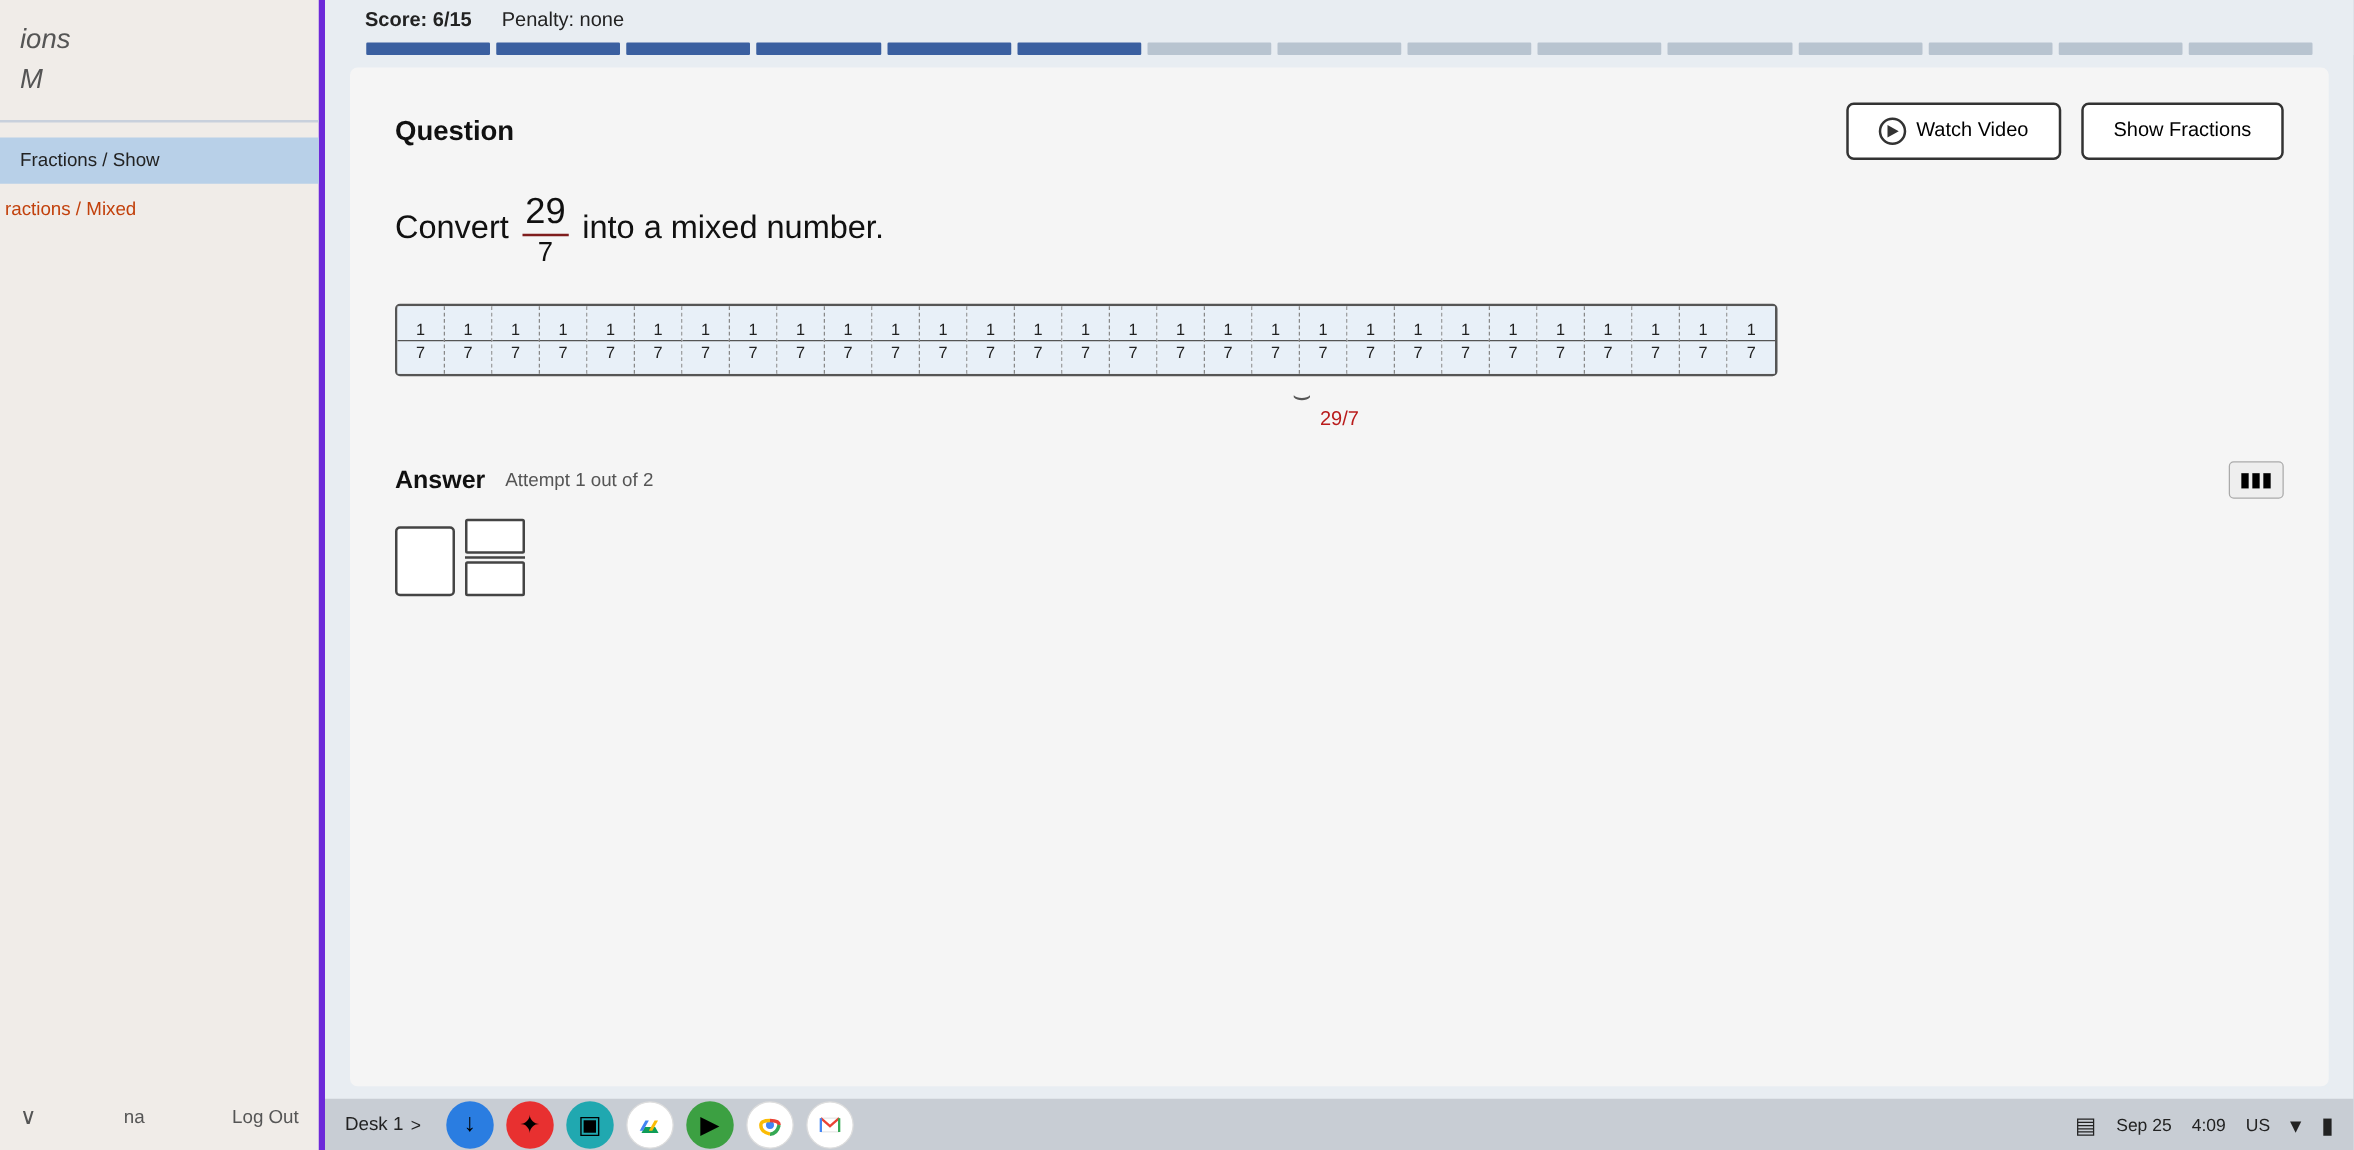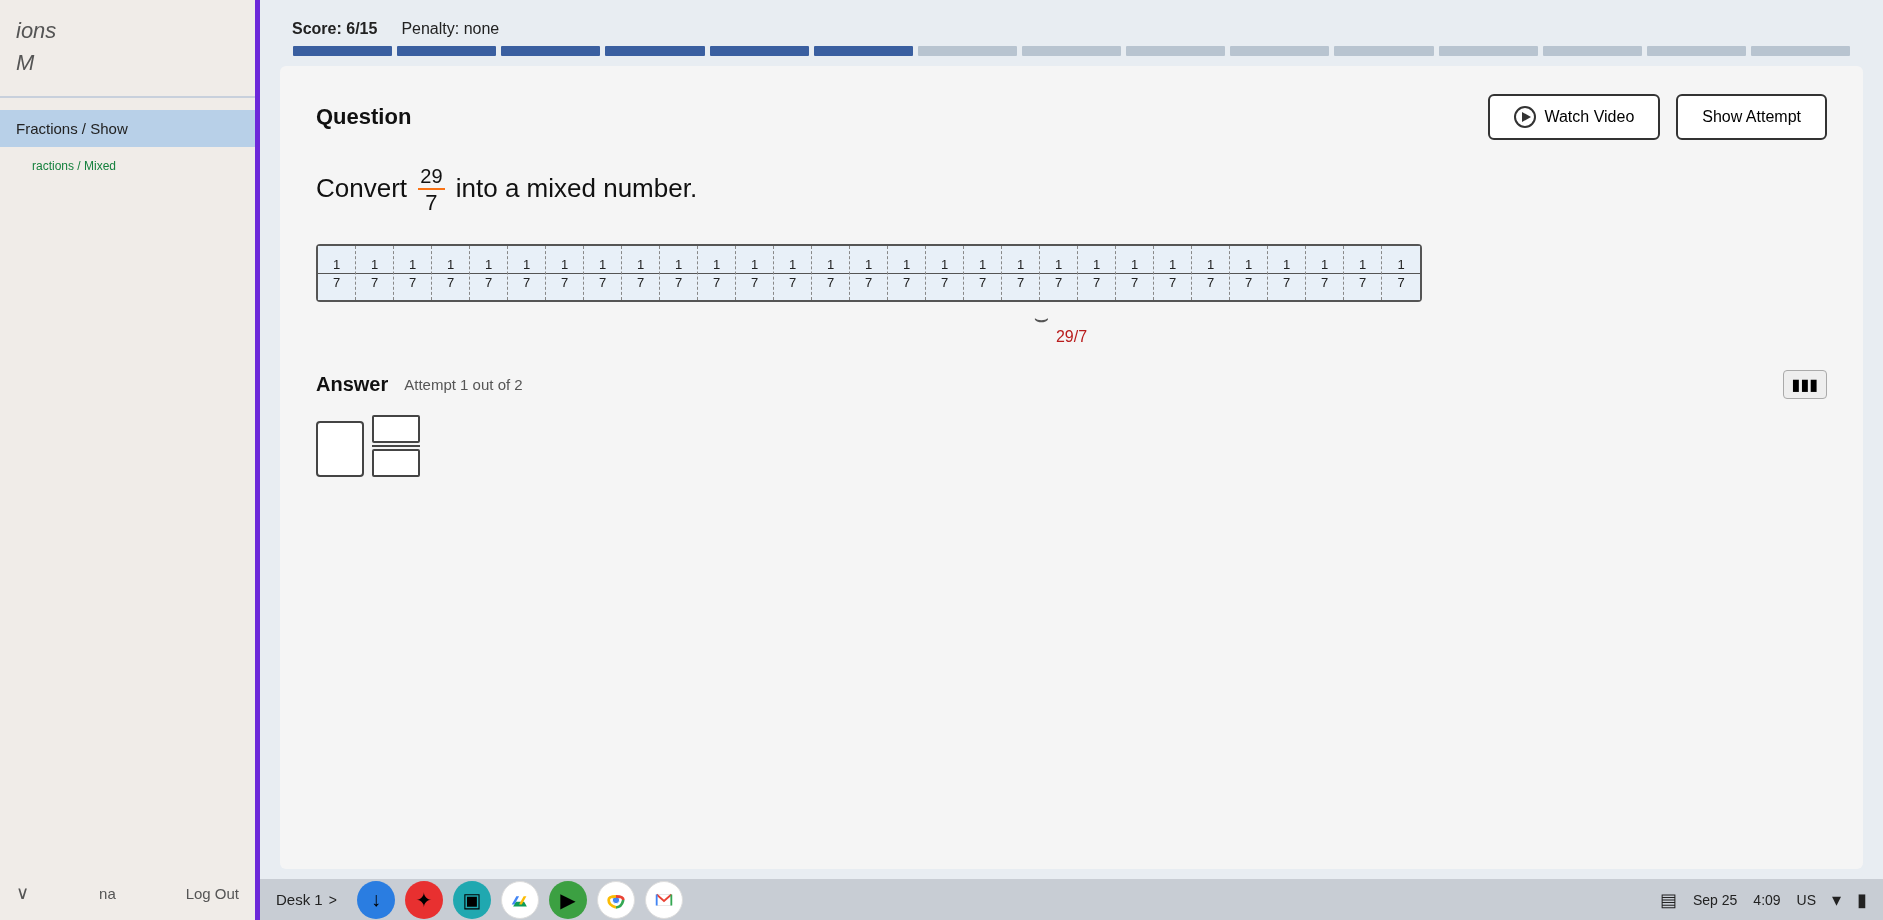--- a/index.html
+++ b/index.html
@@ -41,23 +41,23 @@
     }
     .sidebar-item-active {
       background: #b8d0e8;
       padding: 10px 16px;
       font-size: 15px;
       color: #222;
       cursor: pointer;
       margin-bottom: 2px;
     }
     .sidebar-item-inactive {
-      padding: 10px 32px;
-      font-size: 12px;
-      color: #15803d;
+      padding: 10px 4px;
+      font-size: 15px;
+      color: #c2410c;
       cursor: pointer;
       margin-bottom: 2px;
     }
     .sidebar-bottom {
       margin-top: auto;
       padding: 16px;
       display: flex;
       justify-content: space-between;
       align-items: center;
       font-size: 15px;
@@ -80,21 +80,21 @@
       flex: 1;
       display: flex;
       flex-direction: column;
       background: #e8edf2;
       overflow: hidden;
     }
 
     
     .score-area {
       background: #e8edf2;
-      padding: 20px 32px 0 32px;
+      padding: 8px 32px 0 32px;
     }
     .score-line {
       display: flex;
       align-items: center;
       gap: 24px;
       margin-bottom: 8px;
     }
     .score-text {
       font-size: 16px;
       font-weight: bold;
@@ -183,22 +183,22 @@
     }
     .fraction-inline {
       display: inline-flex;
       flex-direction: column;
       align-items: center;
       vertical-align: middle;
       margin: 0 4px;
       line-height: 1.1;
     }
     .frac-num {
-      font-size: 20px;
-      border-bottom: 2px solid #f97316;
+      font-size: 29px;
+      border-bottom: 2px solid #7f1d1d;
       padding: 0 2px;
       line-height: 1.2;
     }
     .frac-den {
       font-size: 22px;
       padding: 0 2px;
       line-height: 1.2;
     }
 
     
@@ -414,21 +414,21 @@
 
     <div class="question-header">
       <span class="question-label">Question</span>
       <div class="header-buttons">
         <button class="btn-watch-video">
           <span class="play-icon-circle">
             <span class="play-triangle"></span>
           </span>
           <span>Watch Video</span>
         </button>
-        <button class="btn-show-examples">Show Attempt</button>
+        <button class="btn-show-examples">Show Fractions</button>
       </div>
     </div>
 
     <div class="question-text">
       <span>Convert</span>
       <span class="fraction-inline">
         <span class="frac-num">29</span>
         <span class="frac-den">7</span>
       </span>
       <span>into a mixed number.</span>

